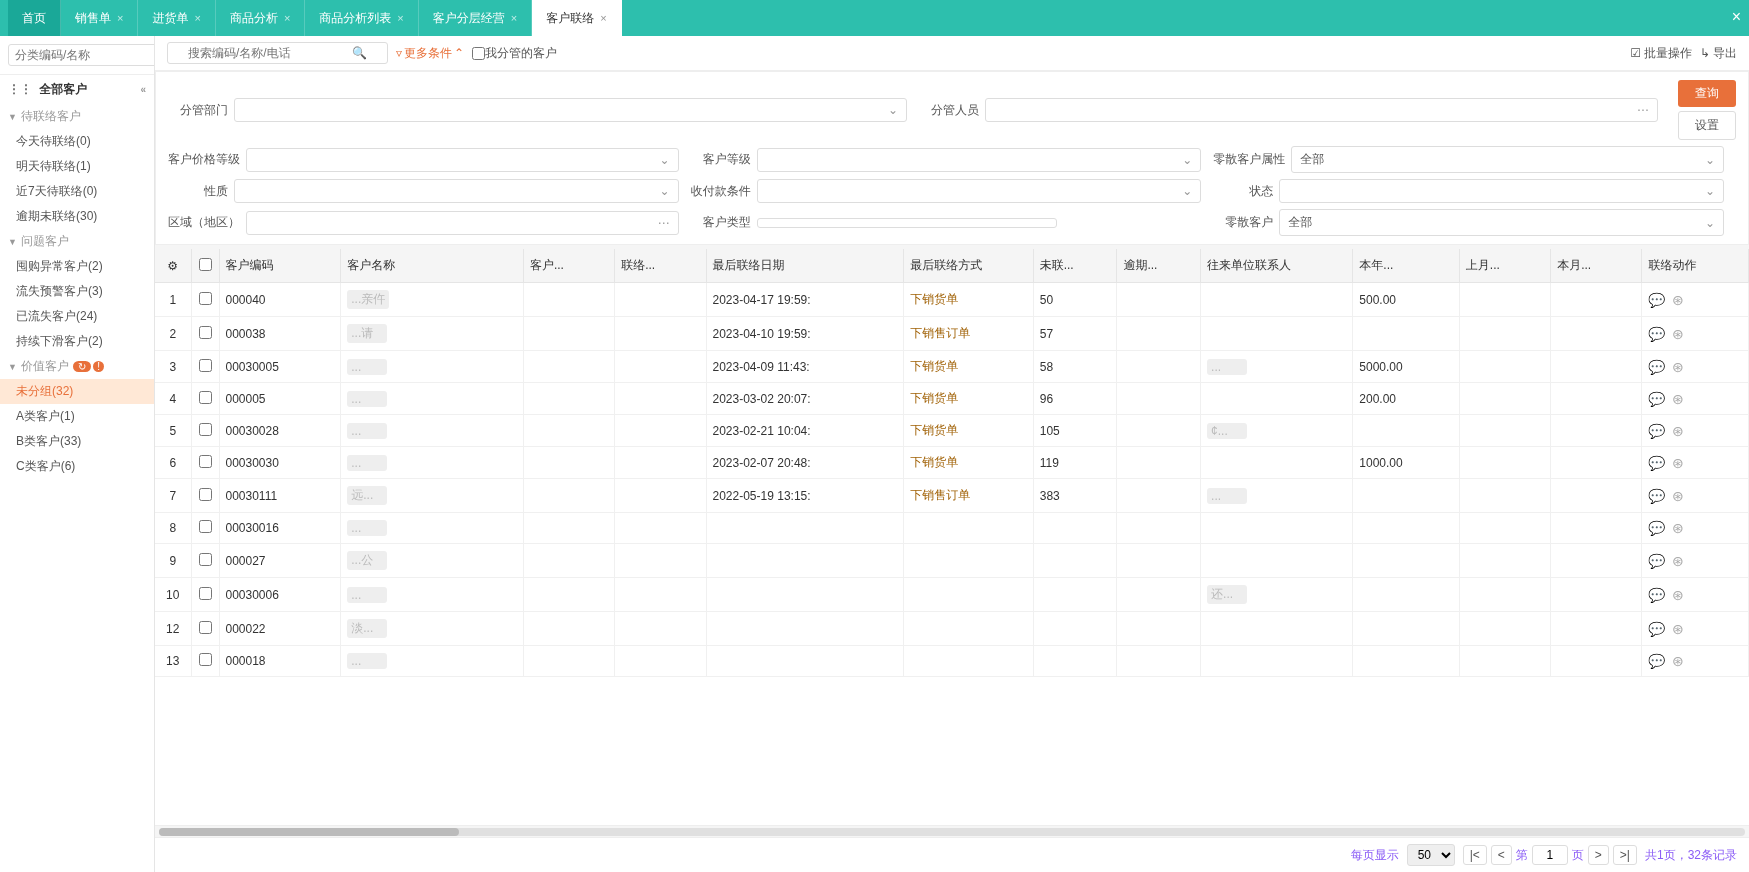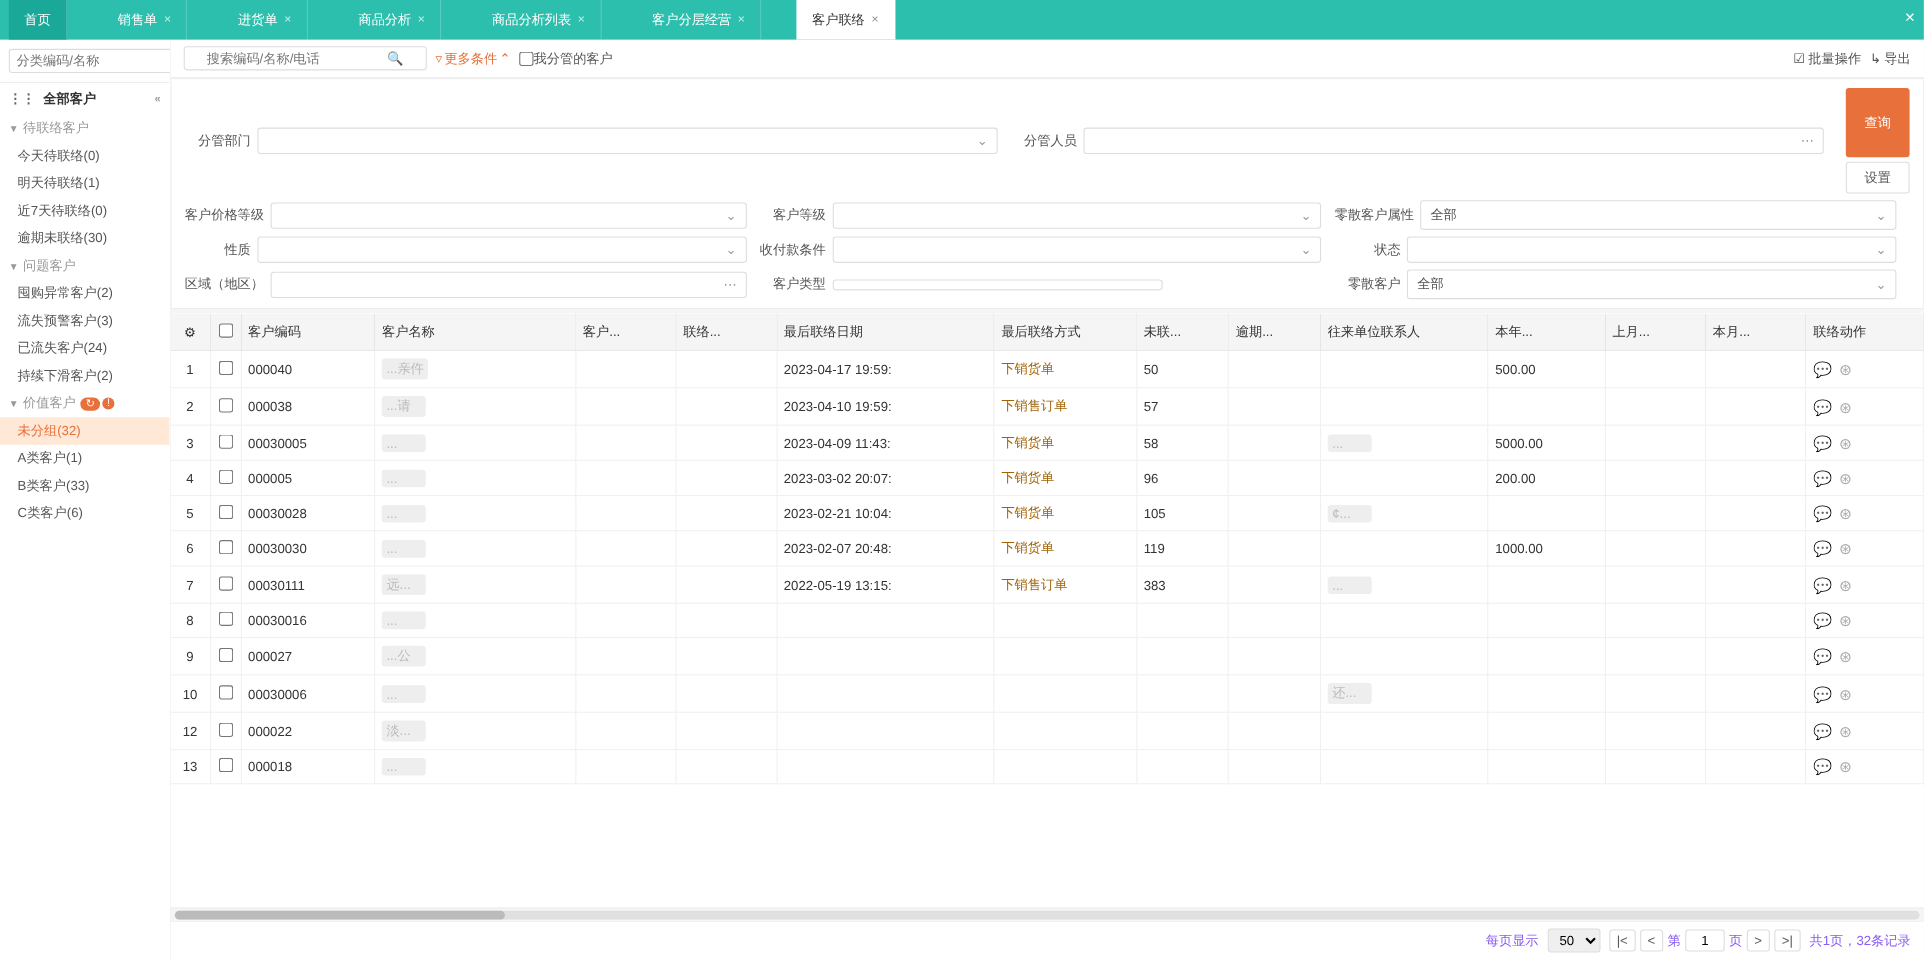--- a/index.html
+++ b/index.html
@@ -3,21 +3,20 @@
   <meta charset="utf-8">
   <style>
     * { box-sizing: border-box; margin: 0; padding: 0; font-family: 'Microsoft YaHei', Arial, sans-serif; font-size: 12px; }
     body { background: #f5f5f5; overflow: hidden; width: 1749px; height: 872px; }
 
     
     .top-nav {
       display: flex; align-items: center;
       background: #2dbfad; height: 36px; padding: 0 8px;
       position: relative;
-      gap: 32px;
     }
     .nav-tab {
       display: flex; align-items: center; height: 36px; padding: 0 14px;
       color: #fff; cursor: pointer; font-size: 13px; white-space: nowrap;
       border-right: 1px solid rgba(255,255,255,0.2);
     }
     .nav-tab.home { background: #1aa898; }
     .nav-tab.active { background: #fff; color: #333; }
     .nav-tab .close-btn { margin-left: 6px; font-size: 11px; color: inherit; opacity: 0.7; }
     .nav-tab.active .close-btn { color: #666; }
@@ -92,21 +91,21 @@
     }
     .filter-select {
       flex: 1; border: 1px solid #ddd; border-radius: 3px; padding: 4px 8px;
       font-size: 12px; outline: none; background: #fff; color: #555;
       display: flex; align-items: center; justify-content: space-between; cursor: pointer;
     }
     .filter-select .caret { color: #999; }
     .filter-actions { display: flex; flex-direction: column; gap: 4px; margin-left: 8px; flex-shrink: 0; }
     .btn-search {
       background: #e8703a; color: #fff; border: none; border-radius: 3px;
-      padding: 23px 16px; cursor: pointer; font-size: 12px;
+      padding: 5px 16px; cursor: pointer; font-size: 12px;
     }
     .btn-reset {
       background: #fff; color: #555; border: 1px solid #ddd; border-radius: 3px;
       padding: 5px 16px; cursor: pointer; font-size: 12px;
     }
 
     
     .table-container { flex: 1; overflow: auto; background: #fff; margin: 4px 0 0 0; }
     table { width: 100%; border-collapse: collapse; }
     thead tr { background: #f5f5f5; }

